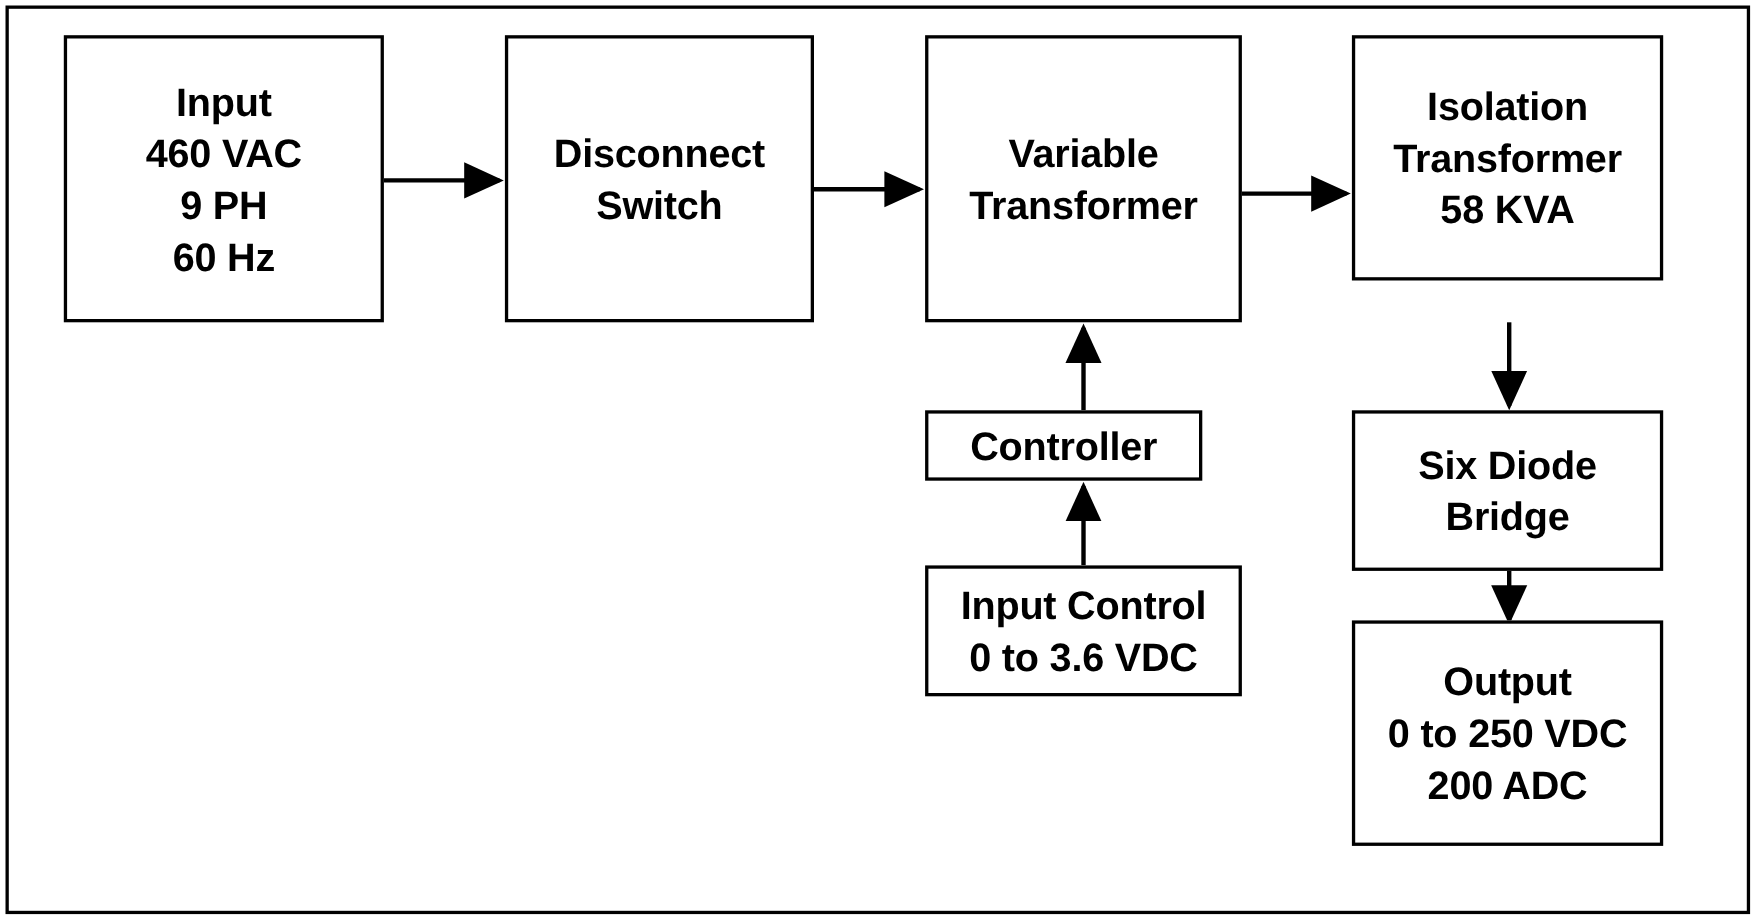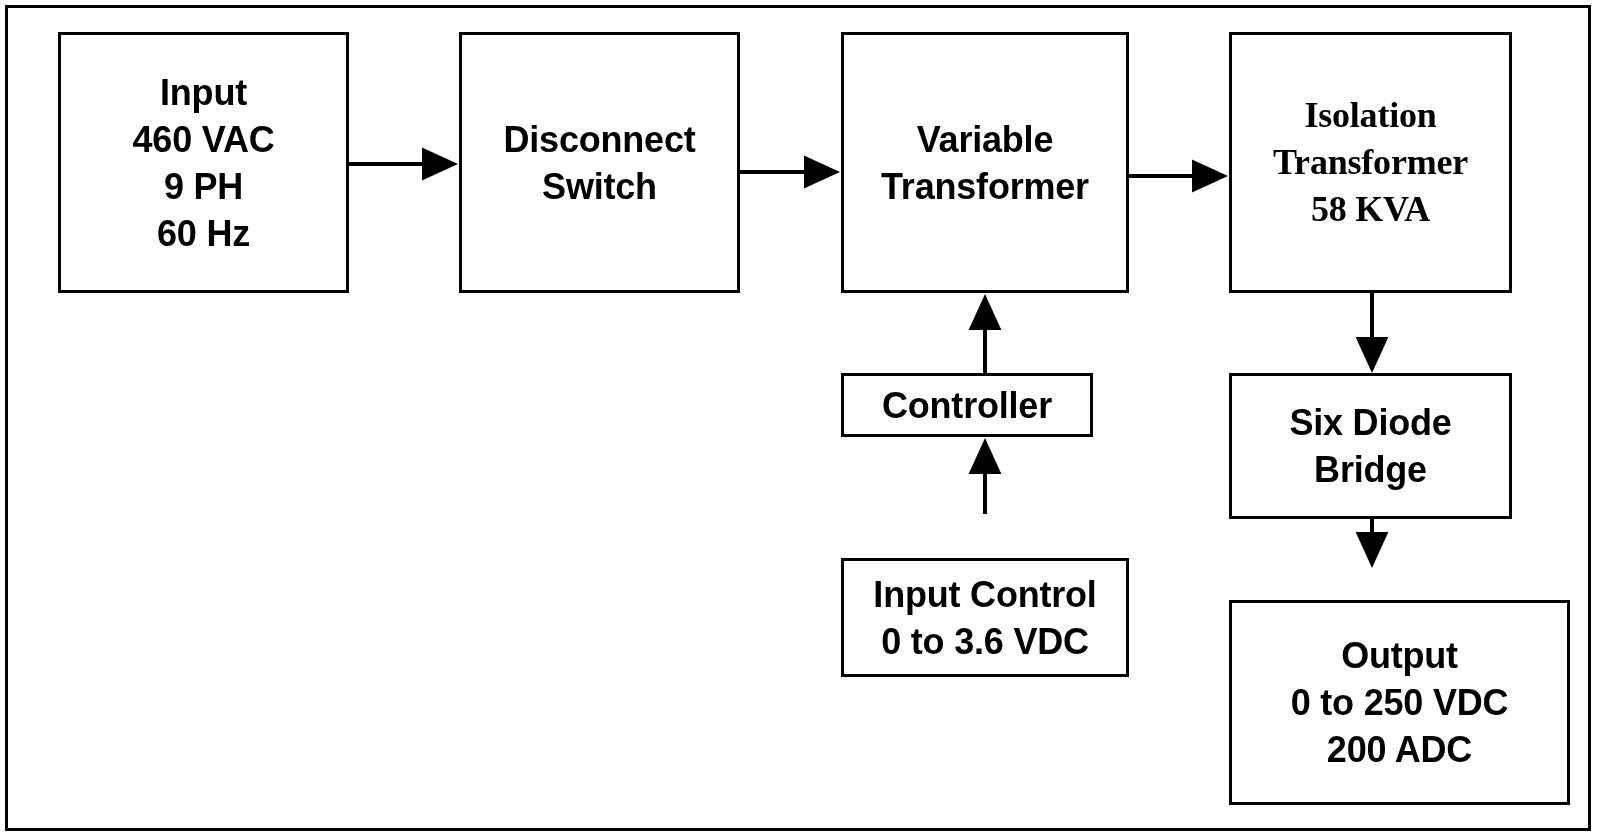--- a/index.html
+++ b/index.html
@@ -99,39 +99,39 @@
   <div class="node" id="node-disconnect-switch" style="left: 459px; top: 32px; width: 281px; height: 261px;">
     <span class="lines">Disconnect
 Switch</span>
   </div>
 
   <div class="node" id="node-variable-transformer" style="left: 841px; top: 32px; width: 288px; height: 261px; text-align: center;">
     <span class="lines">Variable
 Transformer</span>
   </div>
 
-  <div class="node" id="node-isolation-transformer" style="left: 1229px; top: 32px; width: 283px; height: 261px; font-family: Liberation Serif, serif;">
+  <div class="node" id="node-isolation-transformer" style="left: 1229px; top: 32px; width: 283px; height: 223px;">
     <span class="lines">Isolation
 Transformer
 58 KVA</span>
   </div>
 
   <div class="node" id="node-controller" style="left: 841px; top: 373px; width: 252px; height: 64px;">
     <span class="lines">Controller</span>
   </div>
 
-  <div class="node" id="node-input-control" style="left: 841px; top: 514px; width: 288px; height: 119px; margin-top: 44px;">
+  <div class="node" id="node-input-control" style="left: 841px; top: 514px; width: 288px; height: 119px;">
     <span class="lines">Input Control
 0 to 3.6 VDC</span>
   </div>
 
   <div class="node" id="node-six-diode-bridge" style="left: 1229px; top: 373px; width: 283px; height: 146px;">
     <span class="lines">Six Diode
 Bridge</span>
   </div>
 
-  <div class="node" id="node-output" style="left: 1229px; top: 600px; width: 341px; height: 205px;">
+  <div class="node" id="node-output" style="left: 1229px; top: 564px; width: 283px; height: 205px;">
     <span class="lines">Output
 0 to 250 VDC
 200 ADC</span>
   </div>
 
 </div>
 
 </body></html>

